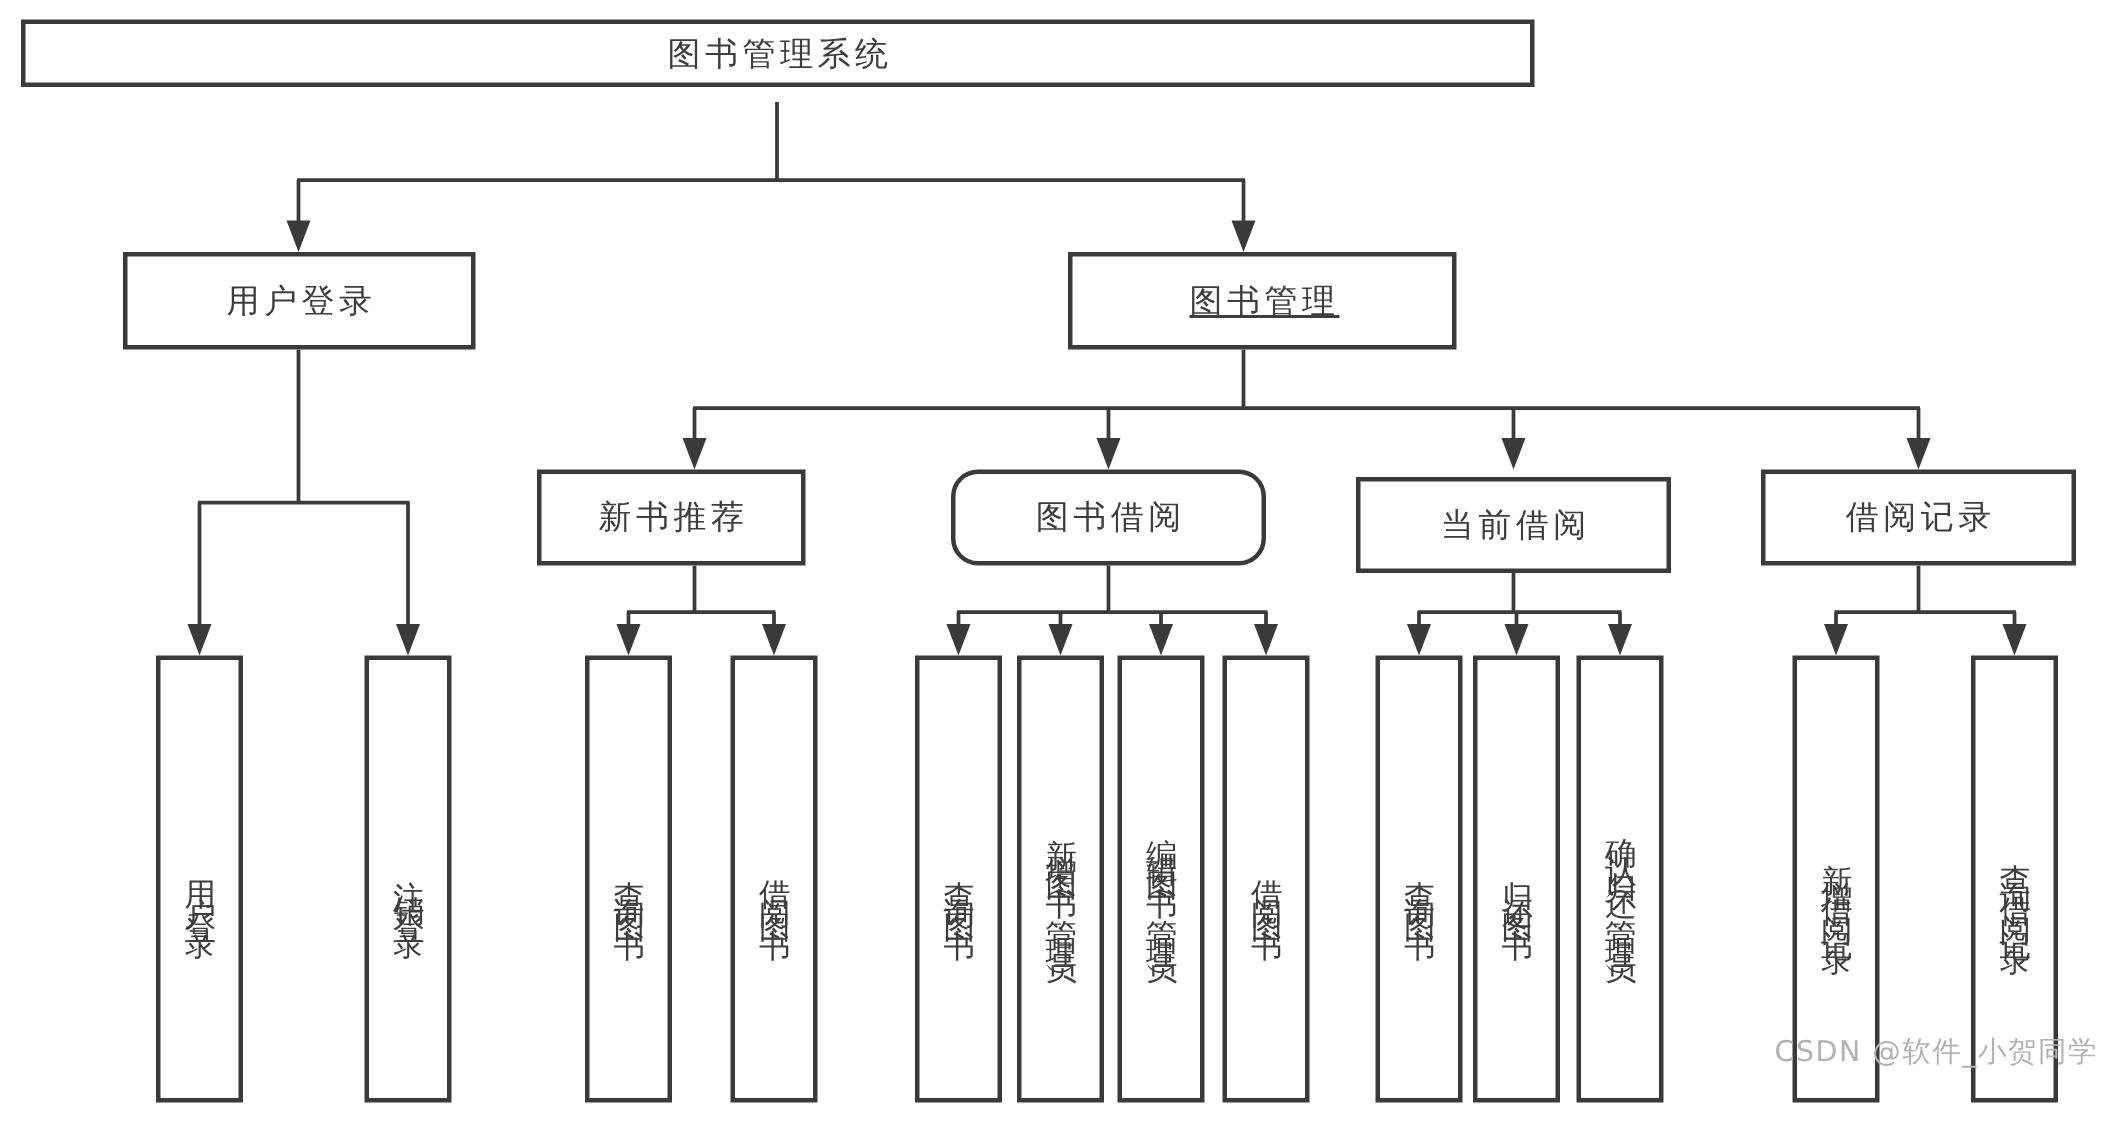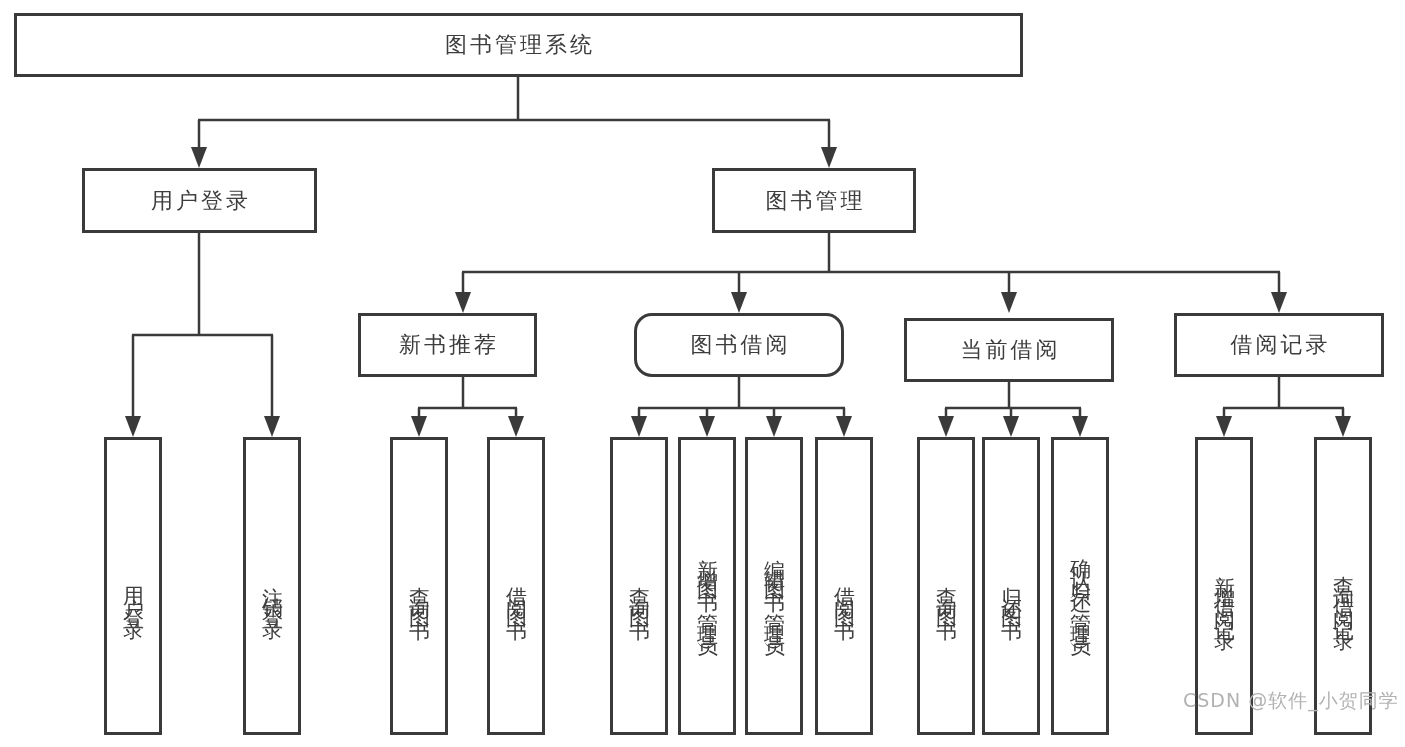--- a/index.html
+++ b/index.html
@@ -90,28 +90,28 @@
       <polygon points="766,416 782,416 774,437"></polygon>
       <polygon points="836,416 852,416 844,437"></polygon>
       <polygon points="938,416 954,416 946,437"></polygon>
       <polygon points="1003,416 1019,416 1011,437"></polygon>
       <polygon points="1072,416 1088,416 1080,437"></polygon>
       <polygon points="1216,416 1232,416 1224,437"></polygon>
       <polygon points="1335,416 1351,416 1343,437"></polygon>
     </g>
   </svg>
 
-  <div class="node h-node root-node" style="left:14px;top:13px;width:1009px;height:64px;">
+  <div class="node h-node root-node" style="left:14px;top:13px;width:1009px;height:45px;">
     <span>图书管理系统</span>
   </div>
 
   <div class="node h-node" style="left:82px;top:168px;width:235px;height:65px;">
     <span>用户登录</span>
   </div>
-  <div class="node h-node" style="left:712px;top:168px;width:204px;height:65px;">
+  <div class="node h-node" style="left:712px;top:168px;width:259px;height:65px;text-decoration:underline;">
     <span>图书管理</span>
   </div>
 
   <div class="node h-node" style="left:358px;top:313px;width:179px;height:64px;align-items:center;">
     <span>新书推荐</span>
   </div>
   <div class="node h-node" style="left:634px;top:313px;width:210px;height:64px;border-radius:18px;">
     <span>图书借阅</span>
   </div>
   <div class="node h-node" style="left:904px;top:318px;width:210px;height:64px;">

